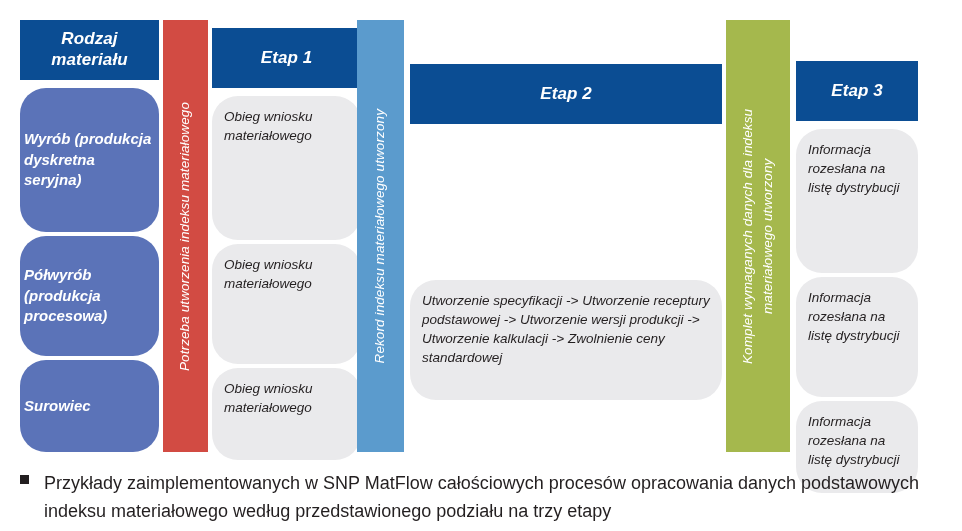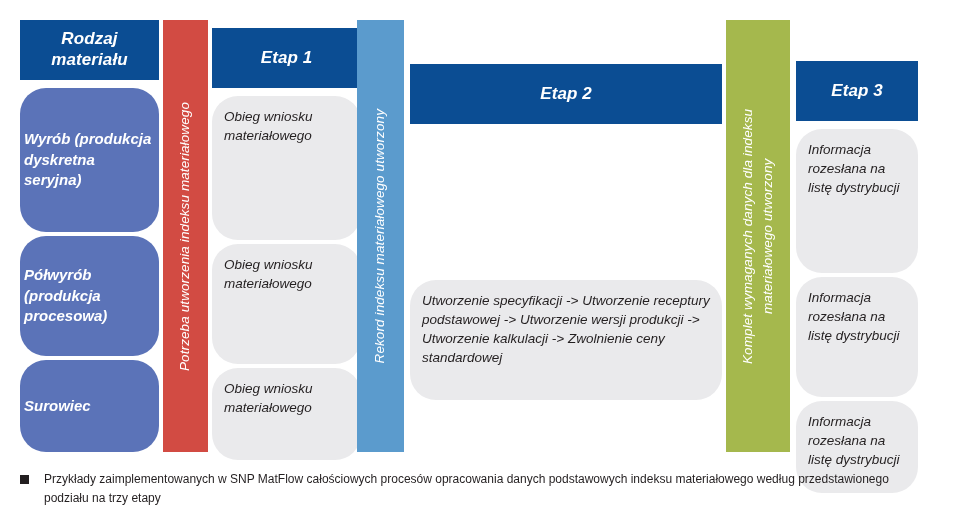--- a/index.html
+++ b/index.html
@@ -148,21 +148,21 @@
   .bullet {
     width: 9px;
     height: 9px;
     background: #231f20;
     flex: 0 0 auto;
     margin-top: 5px;
     margin-right: 15px;
   }
   .caption-text {
     color: #231f20;
-    font-size: 12px;
+    font-size: 18px;
     line-height: 1.55;
   }
 </style>
 </head>
 <body>
 
 <div class="page">
 
   <div class="diagram">
 

